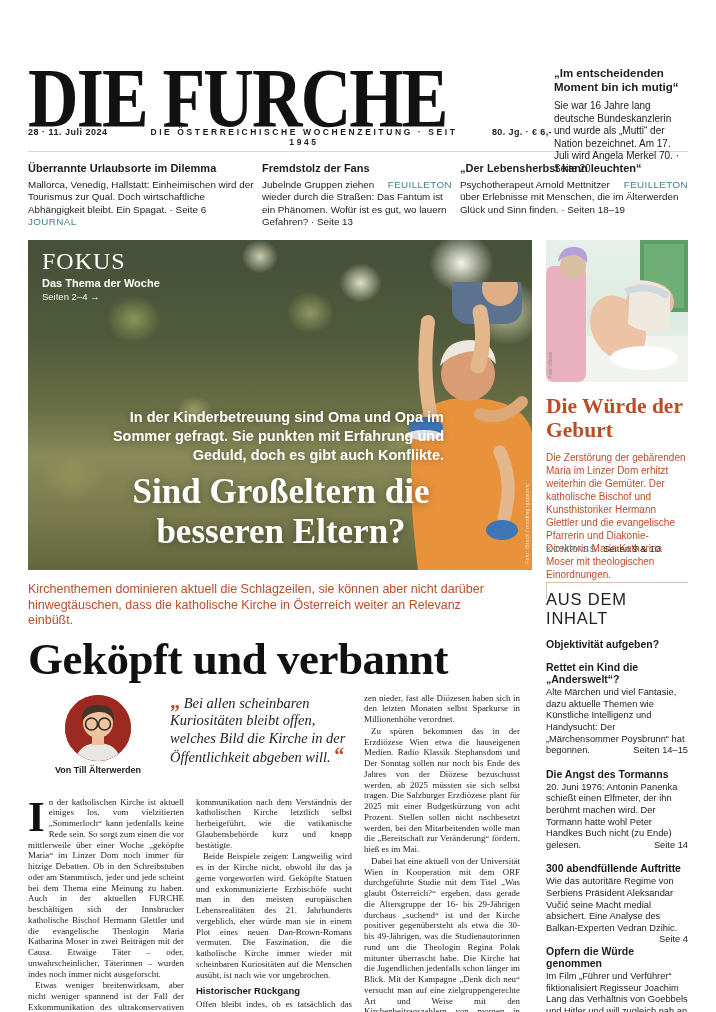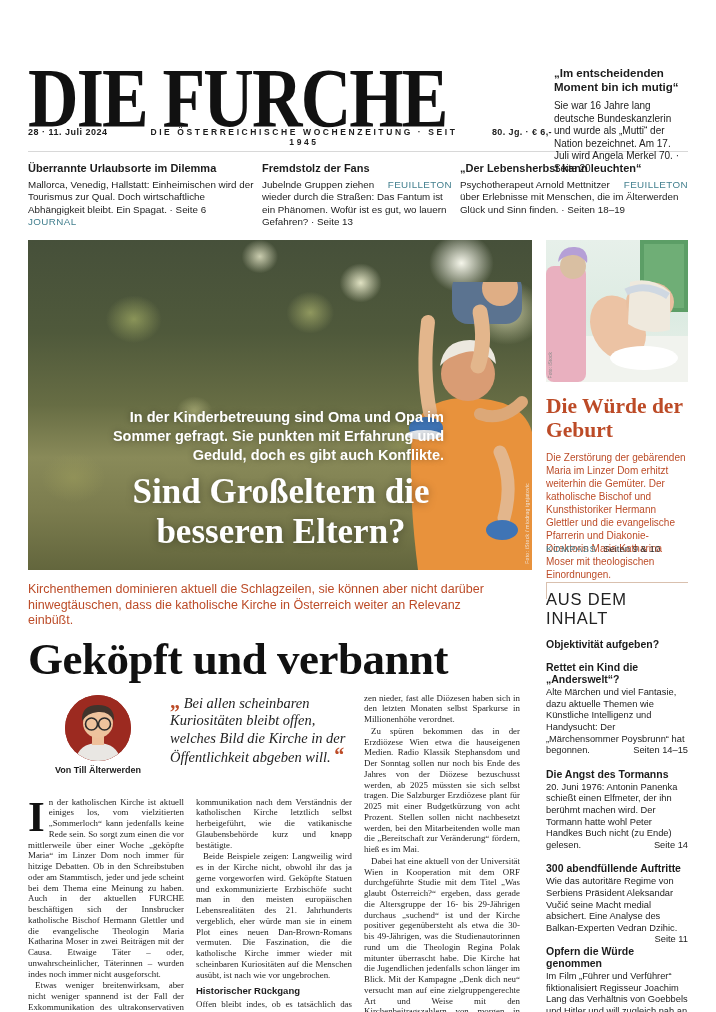--- a/index.html
+++ b/index.html
@@ -158,20 +158,25 @@
         <circle cx="86" cy="92" r="27" fill="#d99c74"></circle>
         <path d="M58 84 Q62 58 88 58 Q112 58 114 82 Q100 66 84 70 Q66 74 58 84 Z" fill="#ece8df"></path>
         <path d="M98 30 Q104 60 96 84" stroke="#e3b68c" stroke-width="15" fill="none" stroke-linecap="round"></path>
         <path d="M46 40 Q40 90 48 130" stroke="#e3b68c" stroke-width="14" fill="none" stroke-linecap="round"></path>
         <ellipse cx="44" cy="146" rx="17" ry="11" fill="#3f74b5"></ellipse>
         <ellipse cx="42" cy="153" rx="18" ry="5" fill="#e9edf2"></ellipse>
         <path d="M118 170 Q132 200 122 236" stroke="#e3b68c" stroke-width="13" fill="none" stroke-linecap="round"></path>
         <ellipse cx="120" cy="248" rx="16" ry="10" fill="#3f74b5"></ellipse>
         <path d="M140 120 Q120 140 98 132" stroke="#dca878" stroke-width="12" fill="none" stroke-linecap="round"></path>
       </svg>
+      <div class="fokus-block">
+        <div class="fokus-label">FOKUS</div>
+        <div class="fokus-sub">Das Thema der Woche</div>
+        <div class="fokus-pages">Seiten 2–4 →</div>
+      </div>
       <div class="photo-caption">In der Kinderbetreuung sind Oma und Opa im Sommer gefragt. Sie punkten mit Erfahrung und Geduld, doch es gibt auch Konflikte.</div>
       <div class="photo-headline">Sind Großeltern die besseren Eltern?</div>
       <div class="v-credit">Foto: iStock / miodrag ignjatovic</div>
     </div>
 
     <aside class="right-top">
       <div class="birth-photo">
         <svg width="142" height="142" viewBox="0 0 142 142">
           <rect x="94" y="0" width="48" height="72" fill="#5c9e66"></rect>
           <rect x="98" y="4" width="40" height="64" fill="#6fae76"></rect>
@@ -256,21 +261,21 @@
       <div class="inhalt-item">
         <h4>Rettet ein Kind die „Anderswelt“?</h4>
         <p><span>Alte Märchen und viel Fantasie, dazu aktuelle Themen wie Künstliche Intelligenz und Handysucht: Der „Märchensommer Poysbrunn“ hat begonnen.</span> <span class="pageref">Seiten 14–15</span></p>
       </div>
       <div class="inhalt-item">
         <h4>Die Angst des Tormanns</h4>
         <p><span>20. Juni 1976: Antonin Panenka schießt einen Elfmeter, der ihn berühmt machen wird. Der Tormann hatte wohl Peter Handkes Buch nicht (zu Ende) gelesen.</span> <span class="pageref">Seite 14</span></p>
       </div>
       <div class="inhalt-item">
         <h4>300 abendfüllende Auftritte</h4>
-        <p><span>Wie das autoritäre Regime von Serbiens Präsident Aleksandar Vučić seine Macht medial absichert. Eine Analyse des Balkan-Experten Vedran Dzihic.</span> <span class="pageref">Seite 11</span></p>
+        <p><span>Wie das autoritäre Regime von Serbiens Präsident Aleksandar Vučić seine Macht medial absichert. Eine Analyse des Balkan-Experten Vedran Dzihic.</span> <span class="pageref">Seite 4</span></p>
       </div>
       <div class="inhalt-item">
         <h4>Opfern die Würde genommen</h4>
         <p><span>Im Film „Führer und Verführer“ fiktionalisiert Regisseur Joachim Lang das Verhältnis von Goebbels und Hitler und will zugleich nah an der Schoa-Historie bleiben.</span> </p>
       </div>
 
     </aside>
   </section>
 
 </div>

